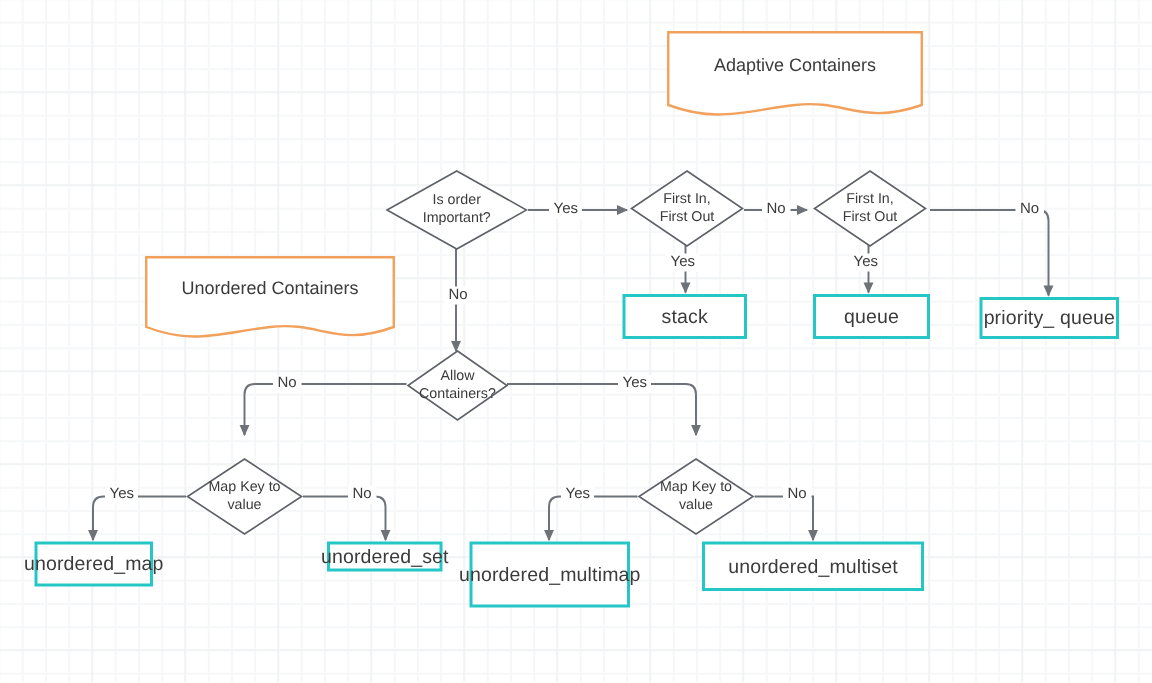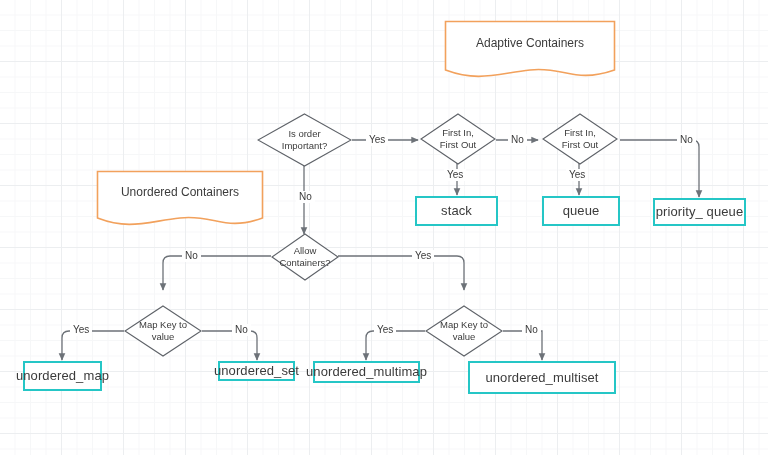--- a/index.html
+++ b/index.html
@@ -227,21 +227,21 @@
   </div>
 
   <div class="node term" style="left:653px; top:198px; width:93px; height:28px;">
     <span>priority_ queue</span>
   </div>
 
   <div class="node term" style="left:218px; top:361px; width:77px; height:20px;">
     <span>unordered_set</span>
   </div>
 
-  <div class="node term" style="left:313px; top:361px; width:107px; height:22px;">
+  <div class="node term" style="left:313px; top:361px; width:107px; height:44px;">
     <span>unordered_multimap</span>
   </div>
 
   <div class="node term" style="left:468px; top:361px; width:148px; height:33px;">
     <span>unordered_multiset</span>
   </div>
 
   <div class="elabel" style="left:366px; top:134px;">Yes</div>
   <div class="elabel" style="left:296px; top:191px;">No</div>
   <div class="elabel" style="left:508px; top:134px;">No</div>

